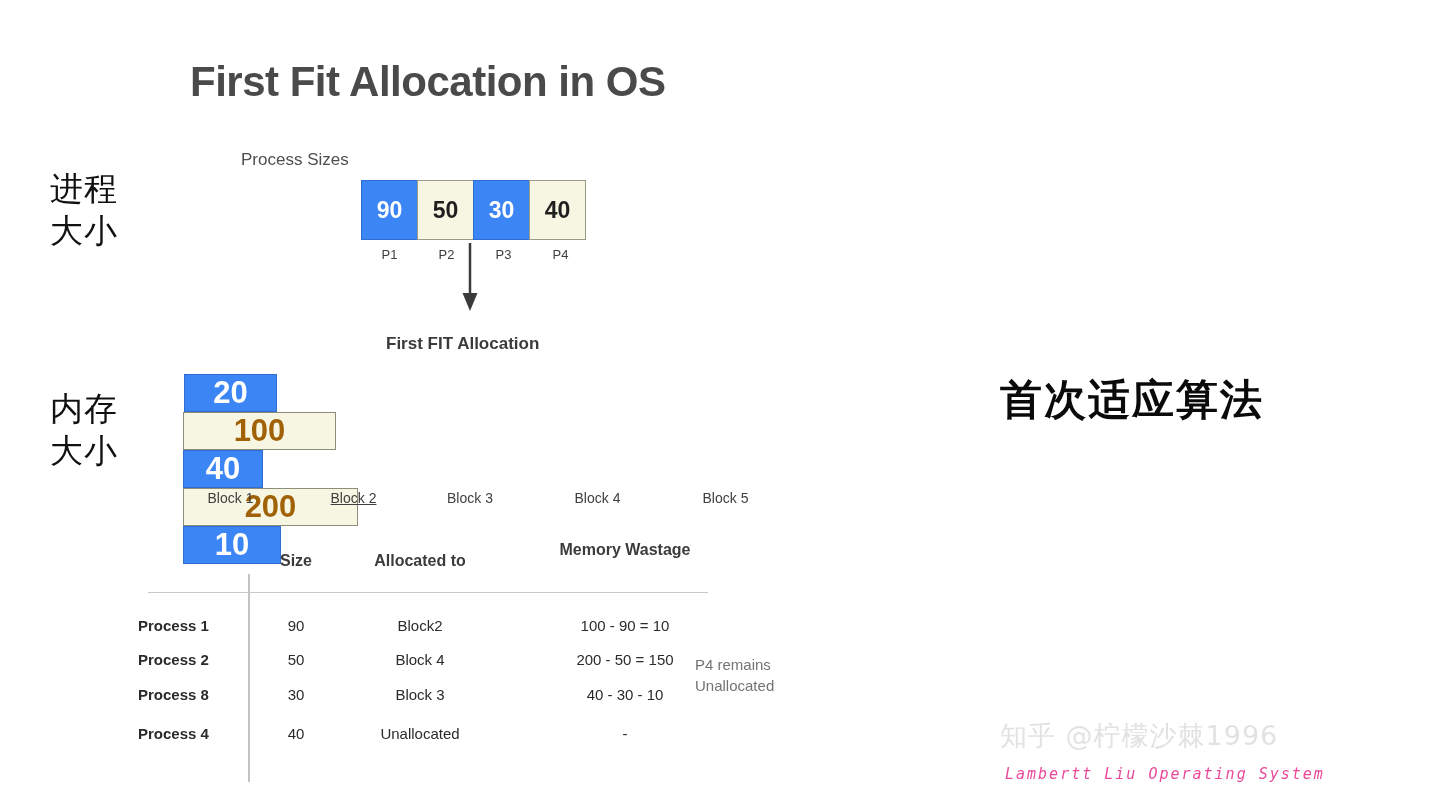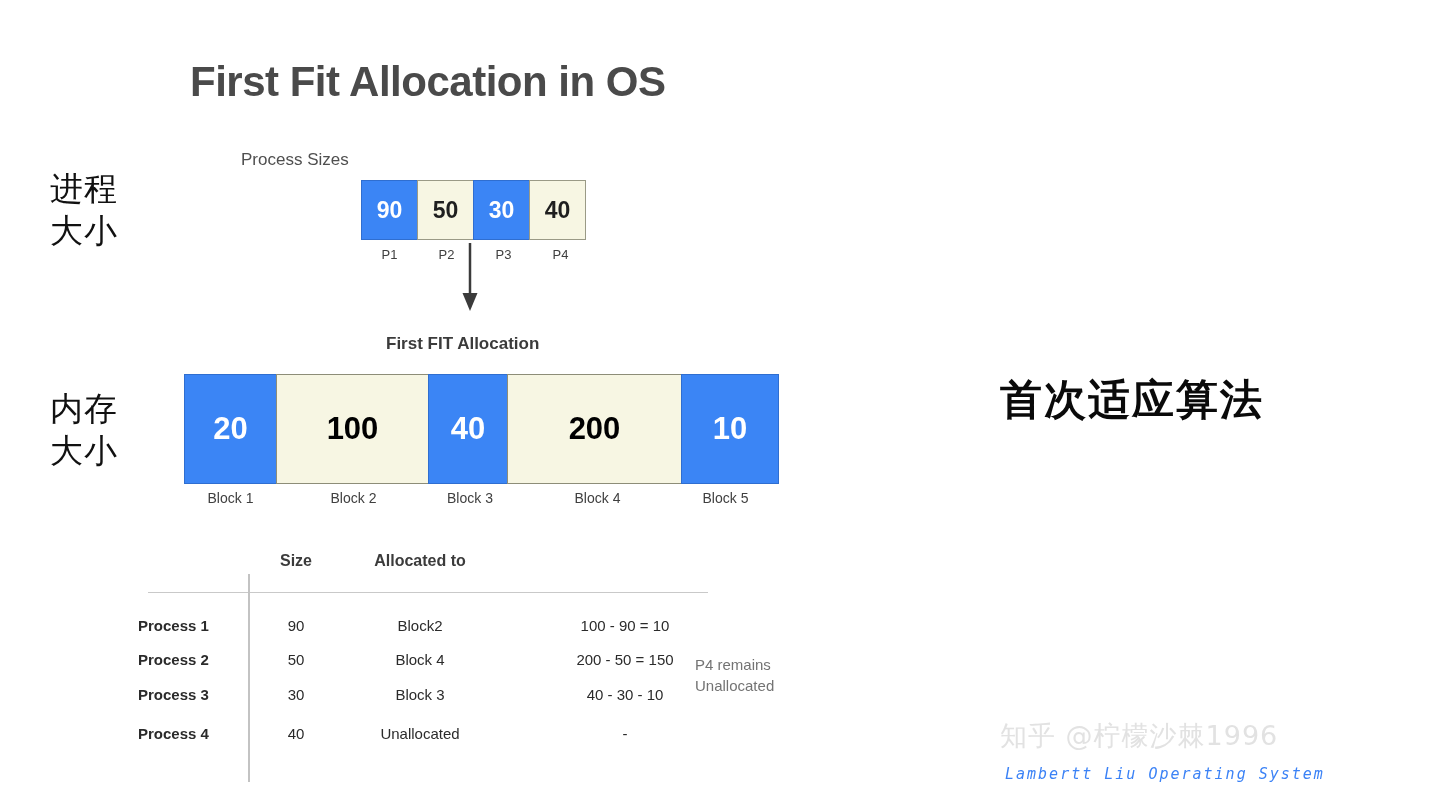--- a/index.html
+++ b/index.html
@@ -124,34 +124,35 @@
     height: 70px;
   }
 
   
   #memory-bar {
     position: absolute;
     left: 184px;
     top: 374px;
     height: 110px;
     display: flex;
+    flex-direction: column;
   }
   .mem-cell {
     height: 110px;
     display: flex;
     align-items: center;
     justify-content: center;
     font-size: 31px;
     font-weight: 700;
     border: 1px solid #8d8d78;
     margin-left: -1px;
   }
   .mem-cell:first-child { margin-left: 0; }
   .mem-cell.blue  { background: #3b85f5; color: #ffffff; border-color: #2f6ed0; }
-  .mem-cell.cream { background: #f7f6e3; color: #000000; }
+  .mem-cell.cream { background: #f7f6e3; color: #a16207; }
 
   #memory-labels {
     position: absolute;
     left: 184px;
     top: 490px;
     display: flex;
   }
   .mem-label {
     text-align: center;
     font-size: 14px;
@@ -226,21 +227,21 @@
     letter-spacing: 1px;
     white-space: nowrap;
   }
   #footer-credit {
     position: absolute;
     left: 1005px;
     top: 765px;
     font-family: "DejaVu Sans Mono", monospace;
     font-style: italic;
     font-size: 15px;
-    color: #3b82f6;
+    color: #ec4899;
     letter-spacing: 2px;
     white-space: nowrap;
   }
 </style>
 </head>
 <body>
 
 <div id="stage">
 
   <div id="title">First Fit Allocation in OS</div>
@@ -281,44 +282,45 @@
 
   <div id="memory-bar">
       <div class="mem-cell blue" style="width: 93px;">20</div>
       <div class="mem-cell cream" style="width: 153px;">100</div>
       <div class="mem-cell blue" style="width: 80px;">40</div>
       <div class="mem-cell cream" style="width: 175px;">200</div>
       <div class="mem-cell blue" style="width: 98px;">10</div>
     </div>
   <div id="memory-labels">
       <div class="mem-label" style="width: 93px;">Block 1</div>
-      <div class="mem-label" style="width: 153px;">Block 2</div>
+      <div class="mem-label" style="width: 153px; text-decoration: underline;">Block 2</div>
       <div class="mem-label" style="width: 80px;">Block 3</div>
       <div class="mem-label" style="width: 175px;">Block 4</div>
       <div class="mem-label" style="width: 81px;">Block 5</div>
     </div>
 
   <div id="table-hrule"></div>
   <div id="table-vrule"></div>
 
   <div class="th" id="th-size">Size</div>
   <div class="th" id="th-alloc">Allocated to</div>
   <div class="th" id="th-wastage">
+    <div>Memory Wastage</div>
   </div>
 
   <div id="table-body">
       <div class="td name" style="top: 618px;">Process 1</div>
       <div class="td size" style="top: 618px;">90</div>
       <div class="td alloc" style="top: 618px;">Block2</div>
       <div class="td waste" style="top: 618px;">100 - 90 = 10</div>
       <div class="td name" style="top: 652px;">Process 2</div>
       <div class="td size" style="top: 652px;">50</div>
       <div class="td alloc" style="top: 652px;">Block 4</div>
       <div class="td waste" style="top: 652px;">200 - 50 = 150</div>
-      <div class="td name" style="top: 687px;">Process 3</div>
+      <div class="td name" style="top: 687px;">Process 8</div>
       <div class="td size" style="top: 687px;">30</div>
       <div class="td alloc" style="top: 687px;">Block 3</div>
       <div class="td waste" style="top: 687px;">40 - 30 - 10</div>
       <div class="td name" style="top: 726px;">Process 4</div>
       <div class="td size" style="top: 726px;">40</div>
       <div class="td alloc" style="top: 726px;">Unallocated</div>
       <div class="td waste" style="top: 726px;">-</div>
     </div>
 
   <div id="note-p4">

